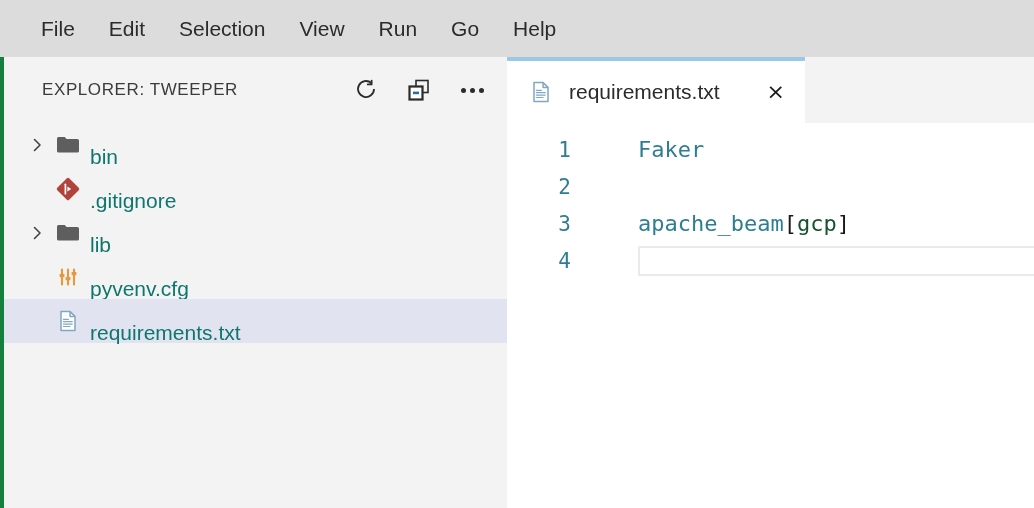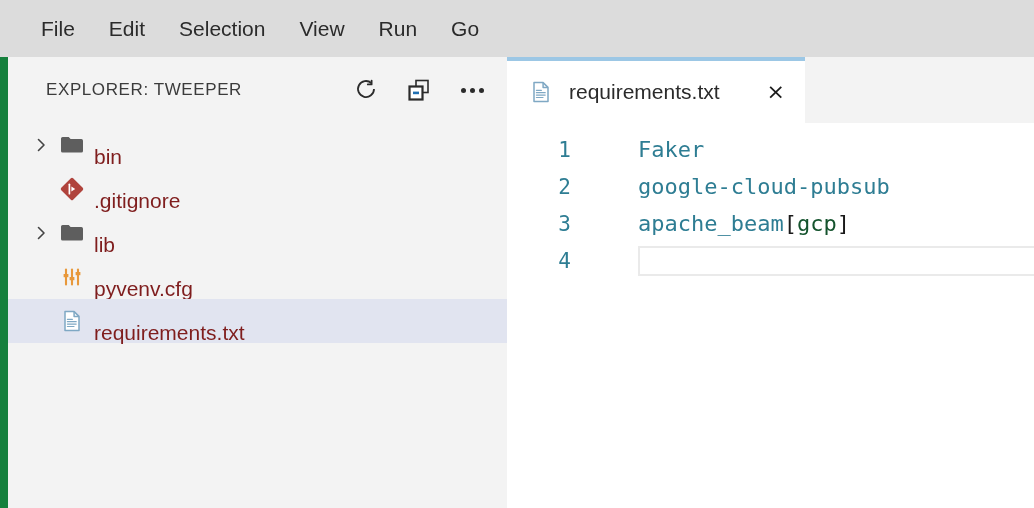--- a/index.html
+++ b/index.html
@@ -47,21 +47,21 @@
     flex: 1;
     display: flex;
     min-height: 0;
   }
 
   
   .sidebar {
     width: 507px;
     min-width: 507px;
     background: #f3f3f3;
-    border-left: 8px solid #15803d;
+    border-left: 4px solid #15803d;
     box-sizing: border-box;
     display: flex;
     flex-direction: column;
   }
   .sidebar-header {
     height: 66px;
     min-height: 66px;
     display: flex;
     align-items: center;
     padding: 0 22px 0 38px;
@@ -128,21 +128,21 @@
   .row-icon {
     width: 32px;
     min-width: 32px;
     display: flex;
     align-items: center;
     justify-content: center;
     margin-right: 6px;
   }
   .row-label {
     font-size: 21px;
-    color: #7f1d1d;
+    color: #0f766e;
     margin-top: 23px;
   }
 
   
   .editor {
     flex: 1;
     display: flex;
     flex-direction: column;
     background: #ffffff;
     min-width: 0;
@@ -233,20 +233,21 @@
 
 <div class="app">
 
   <div class="menubar">
     <div class="menu-item">File</div>
     <div class="menu-item">Edit</div>
     <div class="menu-item">Selection</div>
     <div class="menu-item">View</div>
     <div class="menu-item">Run</div>
     <div class="menu-item">Go</div>
+    <div class="menu-item">Help</div>
   </div>
 
   <div class="body">
 
     <div class="sidebar">
 
       <div class="sidebar-header">
         <div class="sidebar-title">EXPLORER: TWEEPER</div>
         <div class="sidebar-actions">
 
@@ -379,21 +380,20 @@
 
       <div class="code-area">
 
         <div class="code-line">
           <span class="linenum">1</span>
           <span class="code-text"><span class="tok-pkg">Faker</span></span>
         </div>
 
         <div class="code-line">
           <span class="linenum">2</span>
-          <span class="code-text"><span class="tok-pkg">google-cloud-pubsub</span></span>
         </div>
 
         <div class="code-line">
           <span class="linenum">3</span>
           <span class="code-text"><span class="tok-pkg">apache_beam</span><span class="tok-brack">[</span><span class="tok-extra">gcp</span><span class="tok-brack">]</span></span>
         </div>
 
         <div class="code-line">
           <span class="linenum">4</span>
           <span class="current-line-box"></span>

